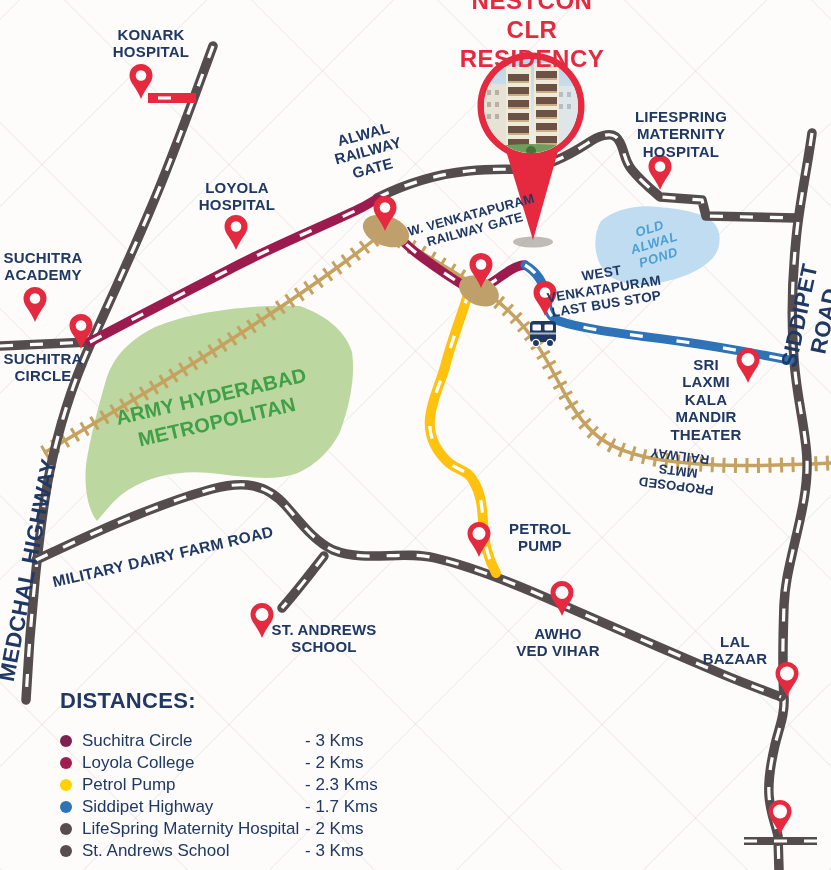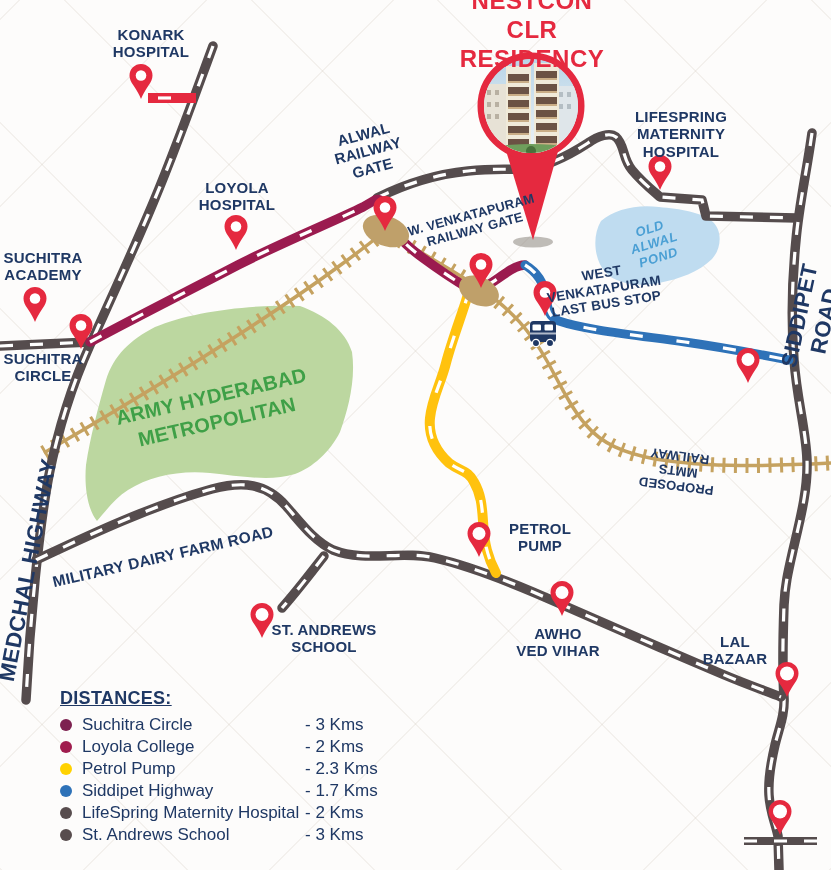--- a/index.html
+++ b/index.html
@@ -29,21 +29,21 @@
     transform:translate(-50%,-50%) rotate(var(--r,0deg));transform-origin:center;
   }
   .title{font-size:24px;color:#e5293f;letter-spacing:.5px;line-height:1.2;}
   .army-lbl{font-size:20px;color:#3fa047;line-height:1.3;}
   .pond-lbl{font-size:13px;color:#4a9fd4;font-style:italic;letter-spacing:.6px;}
   .road-name{font-size:22px;letter-spacing:.5px;}
   .small13{font-size:13px;}
   .small135{font-size:13.5px;}
   .mid155{font-size:15.5px;}
   .legend{position:absolute;left:60px;top:688px;width:340px;color:#1f3864;}
-  .legend-heading{font-size:18px;font-weight:bold;text-decoration:underline;letter-spacing:.3px;margin-bottom:5px;}
+  .legend-heading{font-size:22px;font-weight:bold;letter-spacing:.3px;margin-bottom:16px;}
   .legend-row{position:relative;display:flex;align-items:center;height:22px;}
   .dot{width:12px;height:12px;border-radius:50%;flex:0 0 12px;}
   .legend-name{margin-left:10px;font-size:17px;}
   .legend-dist{position:absolute;left:245px;font-size:17px;text-align:center;}
 </style>
 </head>
 <body>
 
 <div class="stage">
 
@@ -253,20 +253,22 @@
 GATE</div>
 <div class="lbl small13" style="left:473px;top:222px;--r:-15deg">W. VENKATAPURAM
 RAILWAY GATE</div>
 <div class="lbl" style="left:681px;top:134px">LIFESPRING
 MATERNITY
 HOSPITAL</div>
 <div class="lbl pond-lbl" style="left:654px;top:243px;--r:-17deg">OLD ALWAL POND</div>
 <div class="lbl small135" style="left:604px;top:289px;--r:-9deg">WEST
 VENKATAPURAM
 LAST BUS STOP</div>
+<div class="lbl" style="left:706px;top:399px">SRI LAXMI KALA
+MANDIR THEATER</div>
 <div class="lbl road-name" style="left:812px;top:318px;--r:-78deg">SIDDIPET ROAD</div>
 <div class="lbl road-name" style="left:28px;top:570px;--r:-79deg">MEDCHAL HIGHWAY</div>
 <div class="lbl army-lbl" style="left:214px;top:409px;--r:-13deg">ARMY HYDERABAD
 METROPOLITAN</div>
 <div class="lbl mid155" style="left:163px;top:557px;--r:-13deg">MILITARY DAIRY FARM ROAD</div>
 <div class="lbl small13" style="left:678px;top:471px;--r:187deg">PROPOSED MMTS RAILWAY</div>
 <div class="lbl" style="left:540px;top:537px">PETROL
 PUMP</div>
 <div class="lbl" style="left:558px;top:642px">AWHO
 VED VIHAR</div>

